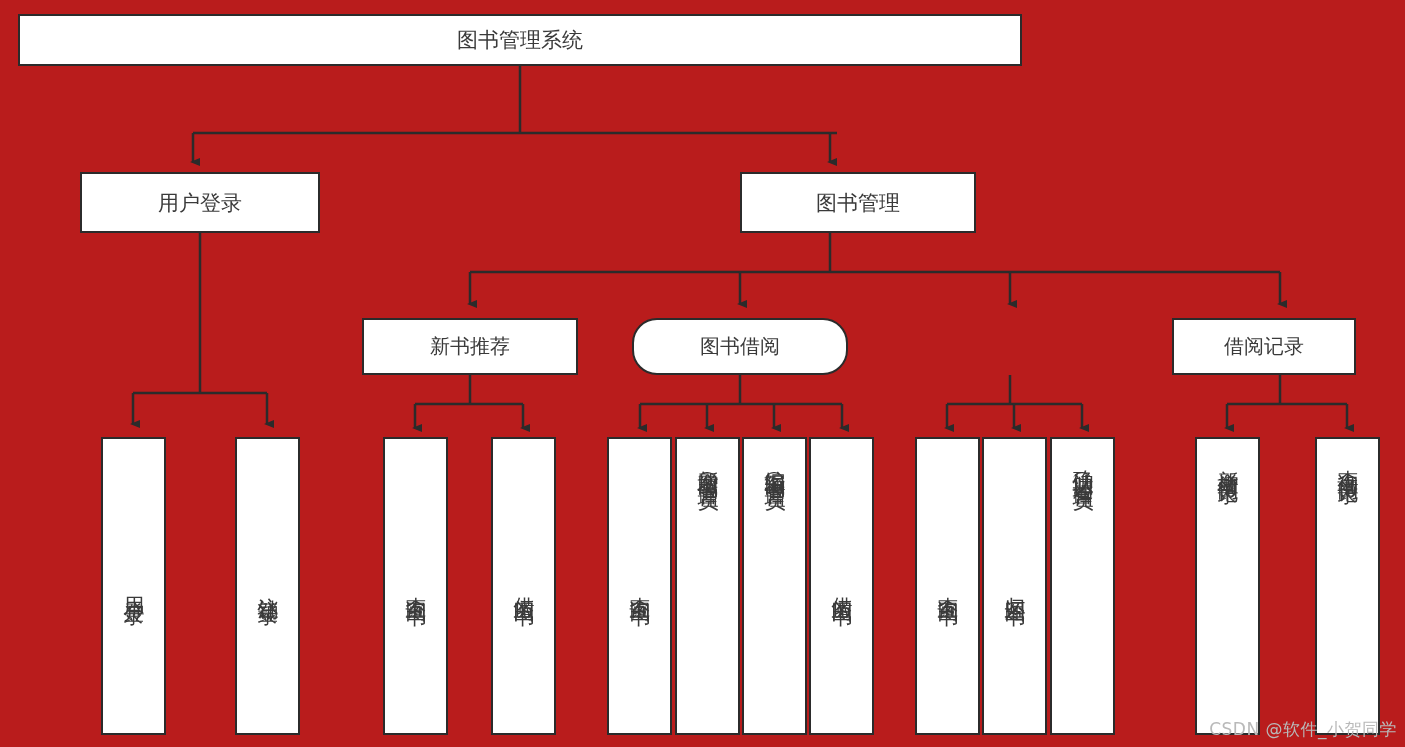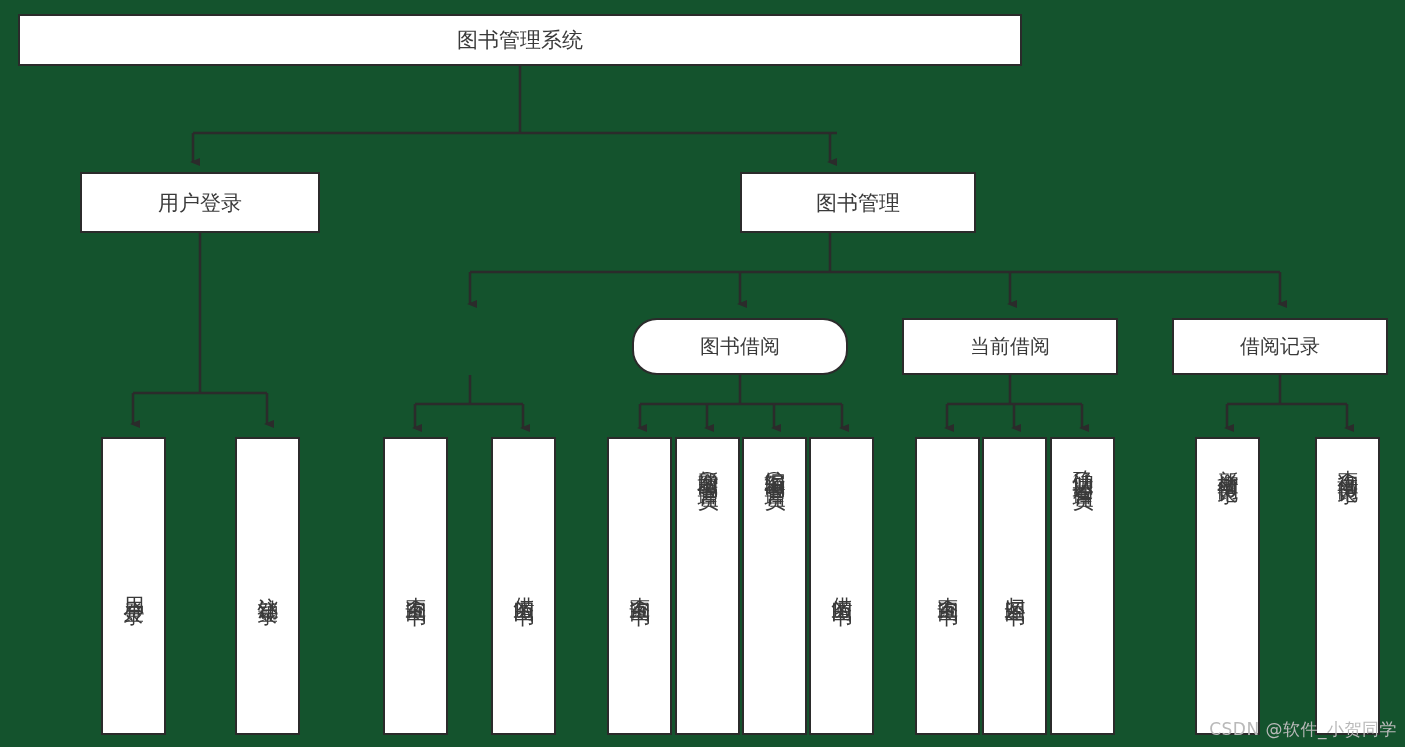--- a/index.html
+++ b/index.html
@@ -7,21 +7,21 @@
     padding: 0;
     background: #ffffff;
   }
   body {
     font-family: "DejaVu Sans", "Liberation Sans", sans-serif;
   }
   #canvas {
     position: relative;
     width: 1405px;
     height: 747px;
-    background: #14532d;
+    background: #b91c1c;
     overflow: hidden;
   }
   .node {
     position: absolute;
     box-sizing: border-box;
     background: #ffffff;
     border: 2px solid #2b2b2b;
     display: flex;
     align-items: center;
     justify-content: center;
@@ -130,27 +130,27 @@
     <span>图书管理系统</span>
   </div>
 
   <div class="node level2" style="left:80px; top:172px; width:240px; height:61px;">
     <span>用户登录</span>
   </div>
   <div class="node level2" style="left:712px; top:172px; width:236px; height:61px;margin-left:28px;">
     <span>图书管理</span>
   </div>
 
+  <div class="node level3" style="left:362px; top:318px; width:216px; height:57px;">
+    <span>新书推荐</span>
+  </div>
   <div class="node level3" style="left:632px; top:318px; width:216px; height:57px;border-radius:25px;">
     <span>图书借阅</span>
   </div>
-  <div class="node level3" style="left:902px; top:318px; width:216px; height:57px;">
-    <span>当前借阅</span>
-  </div>
-  <div class="node level3" style="left:1172px; top:318px; width:216px; height:57px;">
+  <div class="node level3" style="left:1172px; top:318px; width:184px; height:57px;">
     <span>借阅记录</span>
   </div>
 
   <div class="node leaf centered" style="left:101px; top:437px; width:65px; height:298px;">
     <span class="vtext">用户登录</span>
   </div>
   <div class="node leaf centered" style="left:235px; top:437px; width:65px; height:298px;">
     <span class="vtext">注销登录</span>
   </div>
 

